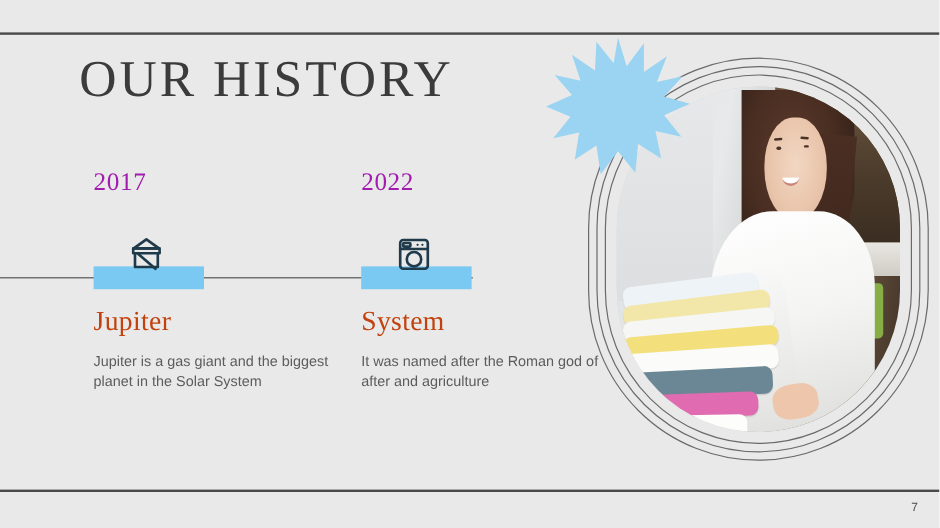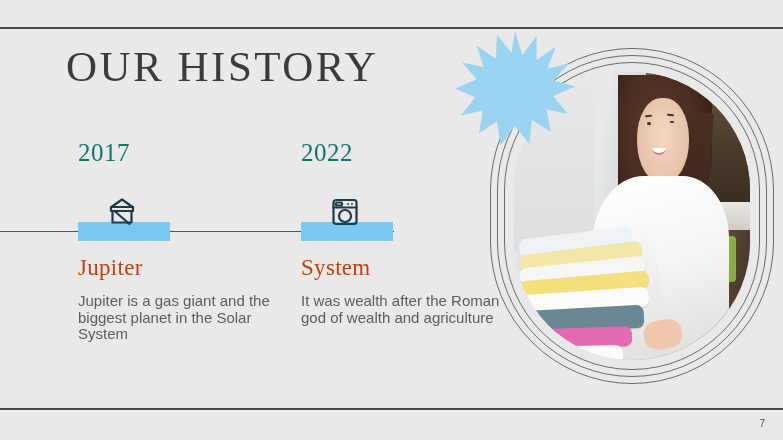--- a/index.html
+++ b/index.html
@@ -45,22 +45,22 @@
     width:394px; height:1px;
     background:#555;
   }
   .col { position:absolute; top:0; }
   .col-1 { left:78px; }
   .col-2 { left:301px; }
 
   .year {
     position:absolute; top:139px;
     font-family:"Liberation Serif", serif;
-    font-size:25px;
-    color:#0f766e;
+    font-size:21px;
+    color:#a21caf;
     letter-spacing:0.5px;
     white-space:nowrap;
   }
 
   .bar {
     position:absolute; top:222px;
     width:92px; height:19px;
     background:#79c9f2;
   }
 
@@ -76,21 +76,21 @@
     font-family:"Liberation Serif", serif;
     font-size:23px;
     color:#c2410c;
     letter-spacing:0.3px;
     white-space:nowrap;
   }
   .item-body {
     position:absolute; top:293px;
     width:200px;
     font-family:"Liberation Sans", sans-serif;
-    font-size:15px;
+    font-size:12px;
     line-height:16.5px;
     color:#5c5c5c;
   }
 
   
   .frame {
     position:absolute;
     left:490px; top:48px;
     width:284px; height:336px;
   }
@@ -246,21 +246,21 @@
       <svg width="40" height="40" viewBox="0 0 40 40" fill="none" stroke="#1f3a4a" stroke-width="2.2" stroke-linejoin="round" stroke-linecap="round">
         <rect x="8.5" y="8" width="23" height="24" rx="2.5"></rect>
         <path d="M8.5 15.5 h23"></path>
         <rect x="11" y="10.5" width="6" height="3" rx="0.8"></rect>
         <circle cx="23" cy="12" r="0.95" fill="#1f3a4a" stroke="none"></circle>
         <circle cx="27" cy="12" r="0.95" fill="#1f3a4a" stroke="none"></circle>
         <circle cx="20" cy="24" r="6"></circle>
       </svg>
     </div>
     <div class="item-head">System</div>
-    <div class="item-body">It was wealth after the Roman god of wealth and agriculture</div>
+    <div class="item-body">It was named after the Roman god of after and agriculture</div>
   </div>
 
   <div class="frame">
     <div class="ring ring-3"></div>
     <div class="ring ring-2"></div>
     <div class="ring ring-1"></div>
 
     <div class="photo">
       <div class="photo-inner">
         <div class="ph-bg"></div>

